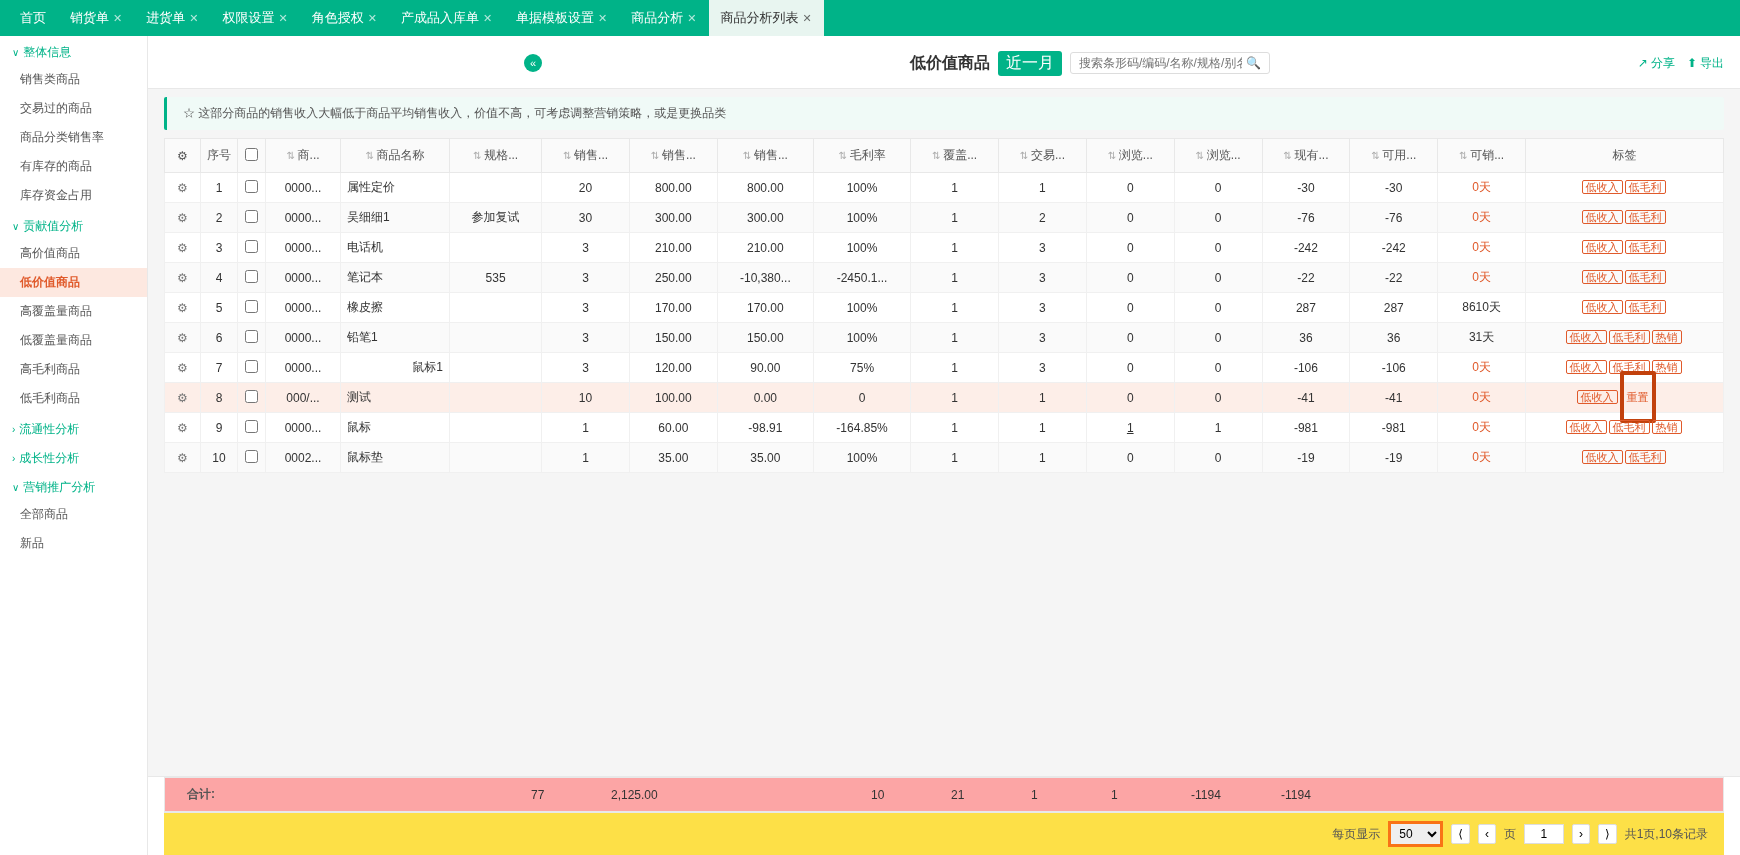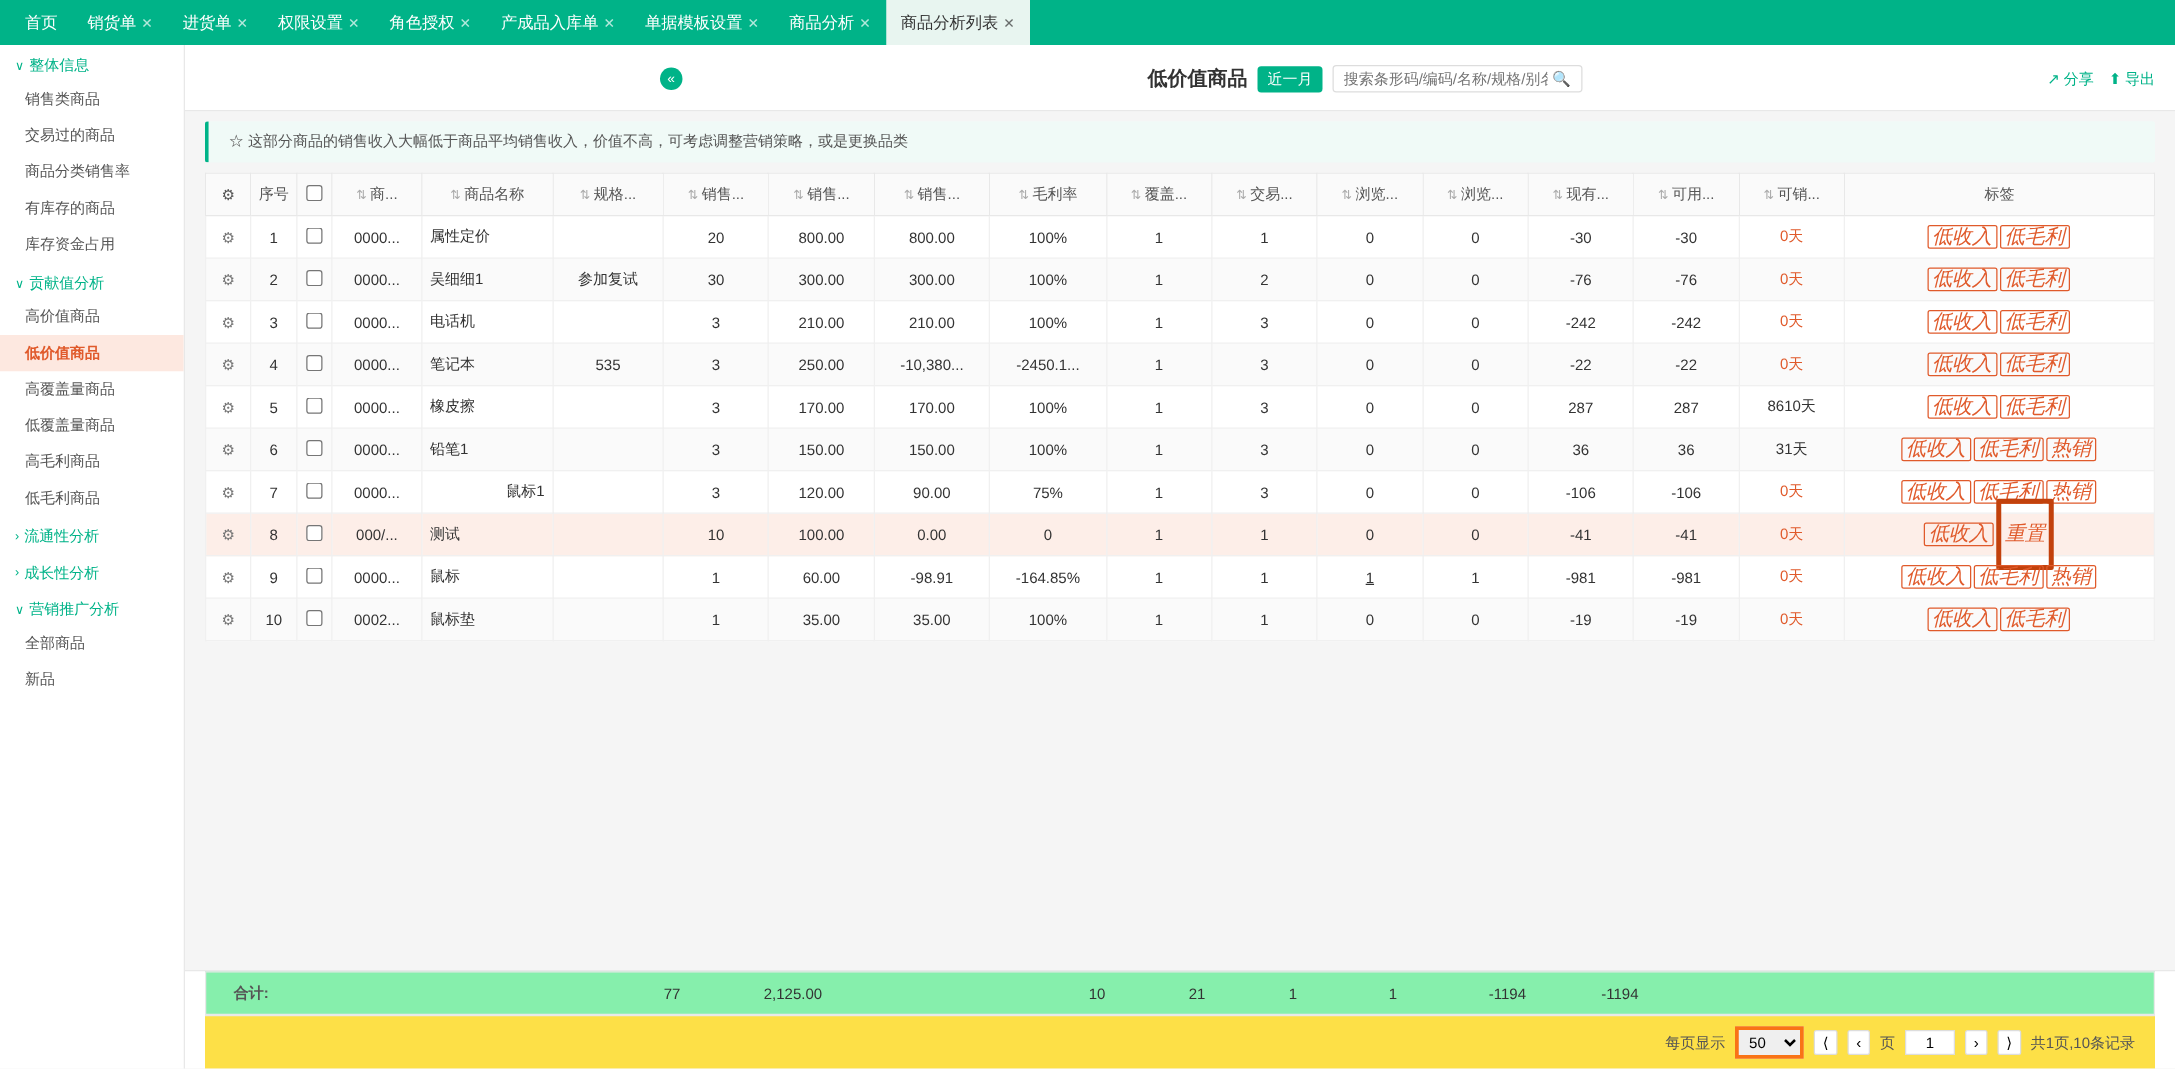--- a/index.html
+++ b/index.html
@@ -79,21 +79,21 @@
       font-size: 16px;
       font-weight: bold;
       color: #333;
     }
     .date-btn {
       background: #00b388;
       color: #fff;
       border: none;
       border-radius: 3px;
       padding: 2px 8px;
-      font-size: 12px;
+      font-size: 16px;
       cursor: pointer;
     }
     .search-bar {
       border: 1px solid #ddd;
       border-radius: 3px;
       padding: 3px 8px;
       width: 200px;
       font-size: 12px;
       color: #999;
       display: flex;
@@ -162,21 +162,21 @@
     }
     .data-table td {
       border: 1px solid #f0f0f0;
       padding: 6px 6px;
       text-align: center;
       white-space: nowrap;
     }
     .data-table tr:nth-child(even) { background: #fafafa; }
     .data-table tr.row-highlight { background: #fdeee8; }
 
-    .tag-orange { color: #e05a2b; font-size: 16px; font-style: italic; }
+    .tag-orange { color: #e05a2b; font-size: 11px; }
     .tag-red { color: #e05a2b; }
     .link-underline { text-decoration: underline; color: #333; cursor: pointer; }
 
     .col-icon { width: 36px; }
     .col-no { width: 36px; }
     .col-check { width: 28px; }
 
     
     .collapse-btn {
       background: #00b388;
@@ -195,21 +195,21 @@
 
     
     .footer-bar {
       background: #fff;
       border-top: 1px solid #e8e8e8;
       padding: 0 16px;
     }
     .total-row {
       display: flex;
       align-items: center;
-      background: #86efac;
+      background: #fca5a5;
       padding: 8px 6px;
       font-size: 12px;
       border: 1px solid #e8e8e8;
     }
     .total-label { font-weight: bold; color: #555; width: 60px; text-align: center; }
 
     
     .pagination-bar {
       display: flex;
       align-items: center;

